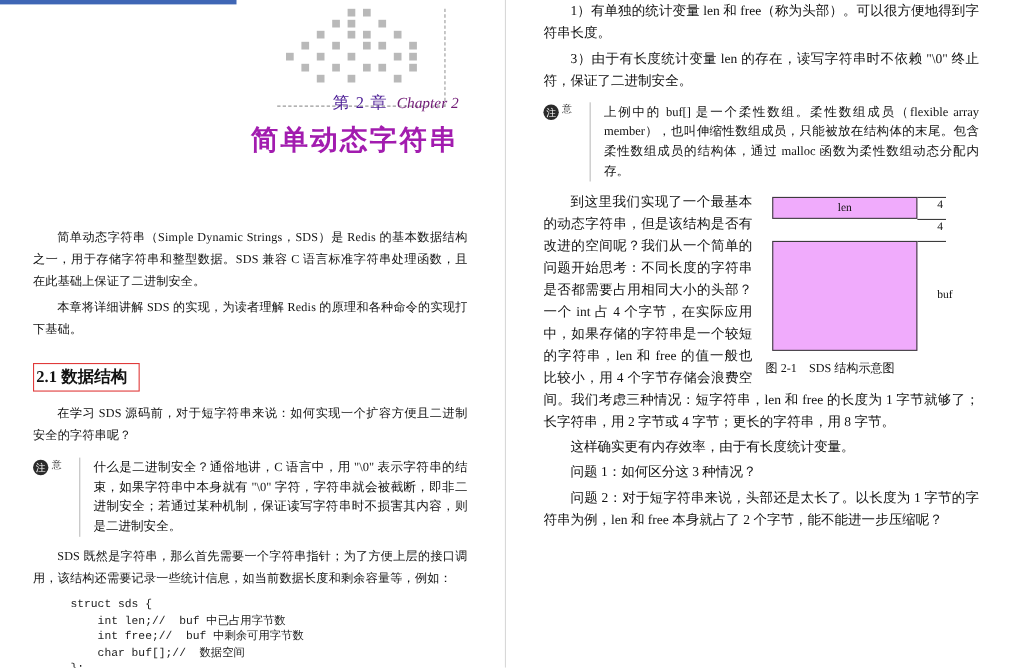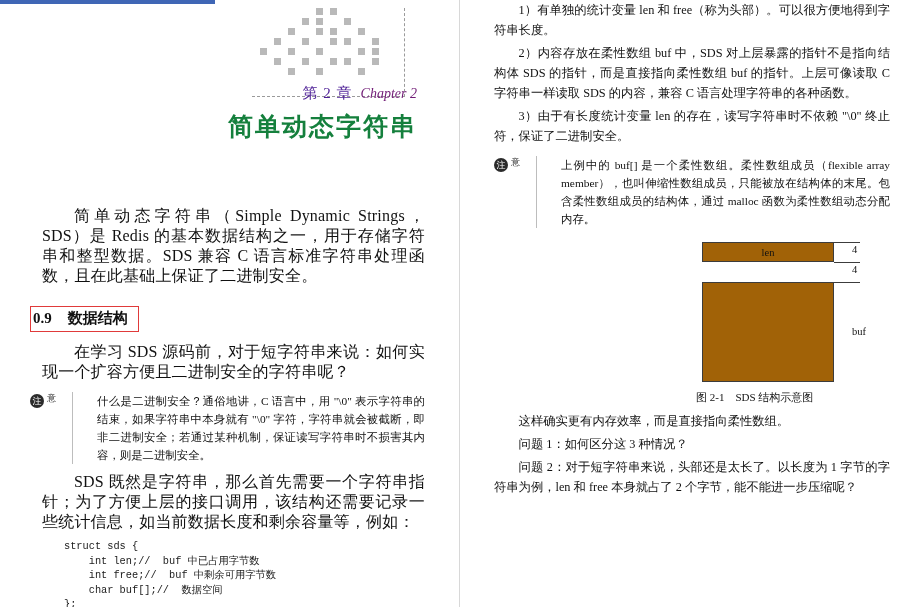--- a/index.html
+++ b/index.html
@@ -94,28 +94,28 @@
     color: #701a75;
     margin-left: 8px;
   }
   .chapter-title {
     position: absolute;
     top: 110px;
     right: 8px;
     font-size: 25px;
     font-weight: bold;
     letter-spacing: 2px;
-    color: #15803d;
+    color: #a21caf;
   }
 
   p.body {
-    font-size: 16px;
+    font-size: 11px;
     line-height: 20px;
     text-align: justify;
-    margin: 0 0 4px 12px;
+    margin: 0 0 4px 0;
     text-indent: 2em;
     letter-spacing: 0.2px;
   }
 
   .section-head {
     margin: 16px 0 10px 0;
     display: inline-block;
     position: relative;
   }
   .section-box {
@@ -123,21 +123,21 @@
     padding: 2px 10px 3px 2px;
     border: 1.6px solid #e03a3a;
   }
   .section-num {
     font-size: 15px;
     font-weight: bold;
   }
   .section-title {
     font-size: 15px;
     font-weight: bold;
-    margin-left: 16px;
+    margin-left: 4px;
   }
 
   
   .note {
     display: flex;
     margin: 10px 0 8px 0;
     align-items: flex-start;
   }
   .note-badge {
     flex: none;
@@ -166,21 +166,21 @@
     padding-top: 0px;
   }
   .note-body {
     flex: 1;
     font-size: 11.4px;
     line-height: 18px;
     text-align: justify;
   }
   .note-sep {
     border-left: 1px solid #bdbdbd;
-    padding-left: 24px;
+    padding-left: 12px;
   }
 
   pre.code {
     font-family: "Liberation Mono", "DejaVu Sans Mono", monospace;
     font-size: 10.3px;
     line-height: 14.5px;
     margin: 7px 0 7px 34px;
     white-space: pre;
     color: #1a1a1a;
   }
@@ -204,21 +204,21 @@
     width: 168px;
     height: 140px;
     margin-left: 6px;
   }
   .fig .box {
     position: absolute;
     left: 0;
     width: 132px;
     box-sizing: border-box;
     border: 1px solid #3c3c3c;
-    background: #a16207;
+    background: #f0abfc;
     font-size: 10.5px;
     text-align: center;
     font-family: "Liberation Serif", serif;
   }
   .fig .b1 { top: 0px; height: 20px; line-height: 19px; }
   .fig .b2 { top: 20px; height: 20px; line-height: 19px; }
   .fig .b3 { top: 40px; height: 100px; line-height: 100px; }
   .fig .tick {
     position: absolute;
     left: 132px;
@@ -280,24 +280,25 @@
           <i style="left:64px;top:60px"></i>
           <i style="left:106px;top:60px"></i>
       </div>
       <div class="chapter-line">
         <span class="chapter-cn">第 2 章</span><span class="chapter-en">Chapter 2</span>
       </div>
       <div class="chapter-title">简单动态字符串</div>
     </div>
 
     <p class="body">简单动态字符串（Simple Dynamic Strings，SDS）是 Redis 的基本数据结构之一，用于存储字符串和整型数据。SDS 兼容 C 语言标准字符串处理函数，且在此基础上保证了二进制安全。</p>
+    <p class="body">本章将详细讲解 SDS 的实现，为读者理解 Redis 的原理和各种命令的实现打下基础。</p>
 
     <div class="section-head">
       <span class="section-box">
-        <span class="section-num">0.9</span><span class="section-title">数据结构</span>
+        <span class="section-num">2.1</span><span class="section-title">数据结构</span>
       </span>
     </div>
 
     <p class="body">在学习 SDS 源码前，对于短字符串来说：如何实现一个扩容方便且二进制安全的字符串呢？</p>
 
     <div class="note">
       <div class="note-badge">
         <span class="note-circle">注</span>
         <span class="note-kanji">意</span>
       </div>
@@ -313,21 +314,20 @@
 };</pre>
 
     
     
 
   </div>
 
   <div class="page page-right">
 
     <p class="ordered-p">1）有单独的统计变量 len 和 free（称为头部）。可以很方便地得到字符串长度。</p>
-    <p class="ordered-p">2）内容存放在柔性数组 buf 中，SDS 对上层暴露的指针不是指向结构体 SDS 的指针，而是直接指向柔性数组 buf 的指针。上层可像读取 C 字符串一样读取 SDS 的内容，兼容 C 语言处理字符串的各种函数。</p>
     <p class="ordered-p">3）由于有长度统计变量 len 的存在，读写字符串时不依赖 "\0" 终止符，保证了二进制安全。</p>
 
     <div class="note">
       <div class="note-badge">
         <span class="note-circle">注</span>
         <span class="note-kanji">意</span>
       </div>
       <div class="note-body note-sep">上例中的 buf[] 是一个柔性数组。柔性数组成员（flexible array member），也叫伸缩性数组成员，只能被放在结构体的末尾。包含柔性数组成员的结构体，通过 malloc 函数为柔性数组动态分配内存。</div>
     </div>
 
@@ -338,20 +338,21 @@
         <div class="tick" style="top:0px"></div>
         <div class="tick" style="top:20px"></div>
         <div class="tick" style="top:40px"></div>
         <div class="lbl" style="top:2px">4</div>
         <div class="lbl" style="top:22px">4</div>
         <div class="lbl" style="top:84px">buf</div>
       </div>
       <div class="fig-cap">图 2-1　SDS 结构示意图</div>
     </div>
 
+    <p class="ordered-p">到这里我们实现了一个最基本的动态字符串，但是该结构是否有改进的空间呢？我们从一个简单的问题开始思考：不同长度的字符串是否都需要占用相同大小的头部？一个 int 占 4 个字节，在实际应用中，如果存储的字符串是一个较短的字符串，len 和 free 的值一般也比较小，用 4 个字节存储会浪费空间。我们考虑三种情况：短字符串，len 和 free 的长度为 1 字节就够了；长字符串，用 2 字节或 4 字节；更长的字符串，用 8 字节。</p>
     <div class="clearfix"></div>
-    <p class="ordered-p">这样确实更有内存效率，而是直接指向柔性数组。</p>
+    <p class="ordered-p">这样确实更有内存效率，由于有长度统计变量。</p>
     <p class="ordered-p">问题 1：如何区分这 3 种情况？</p>
     <p class="ordered-p">问题 2：对于短字符串来说，头部还是太长了。以长度为 1 字节的字符串为例，len 和 free 本身就占了 2 个字节，能不能进一步压缩呢？</p>
 
   </div>
 
 </div>
 
 </body></html>

